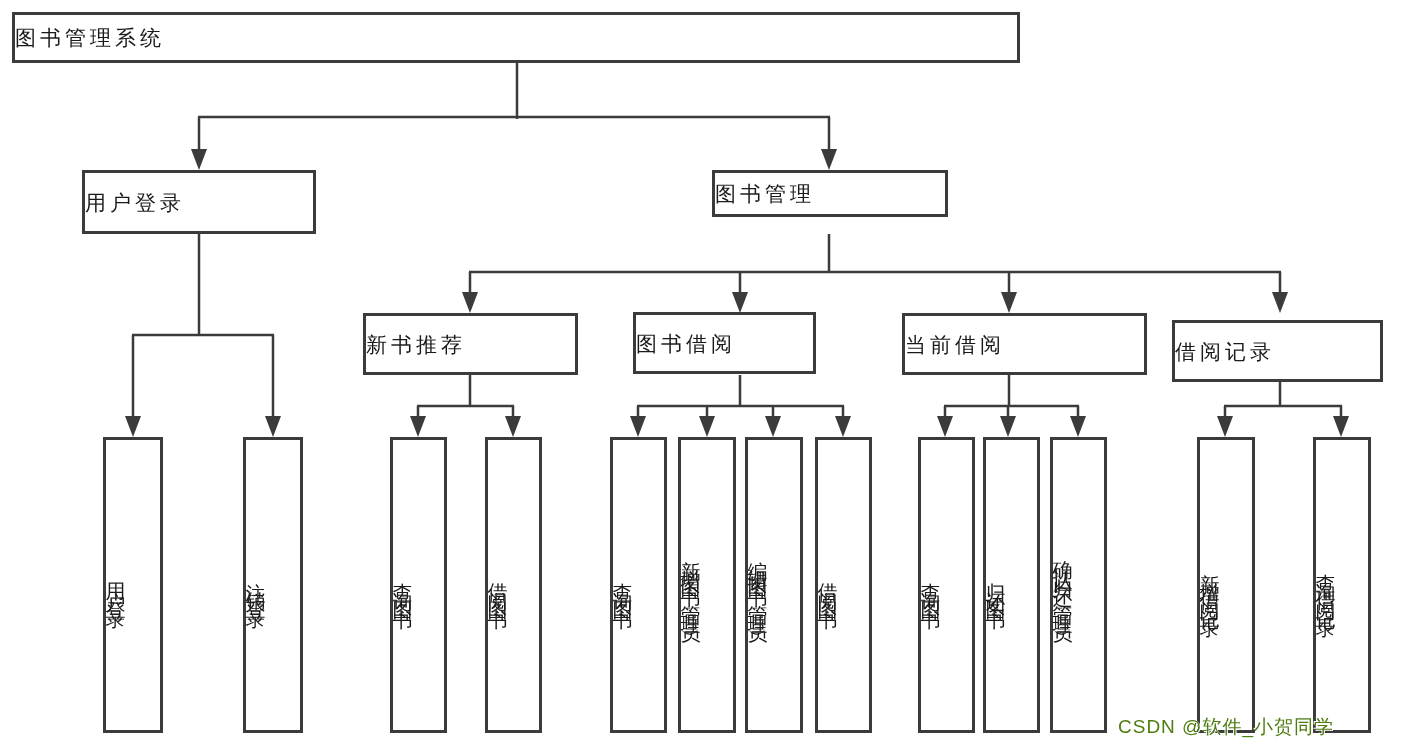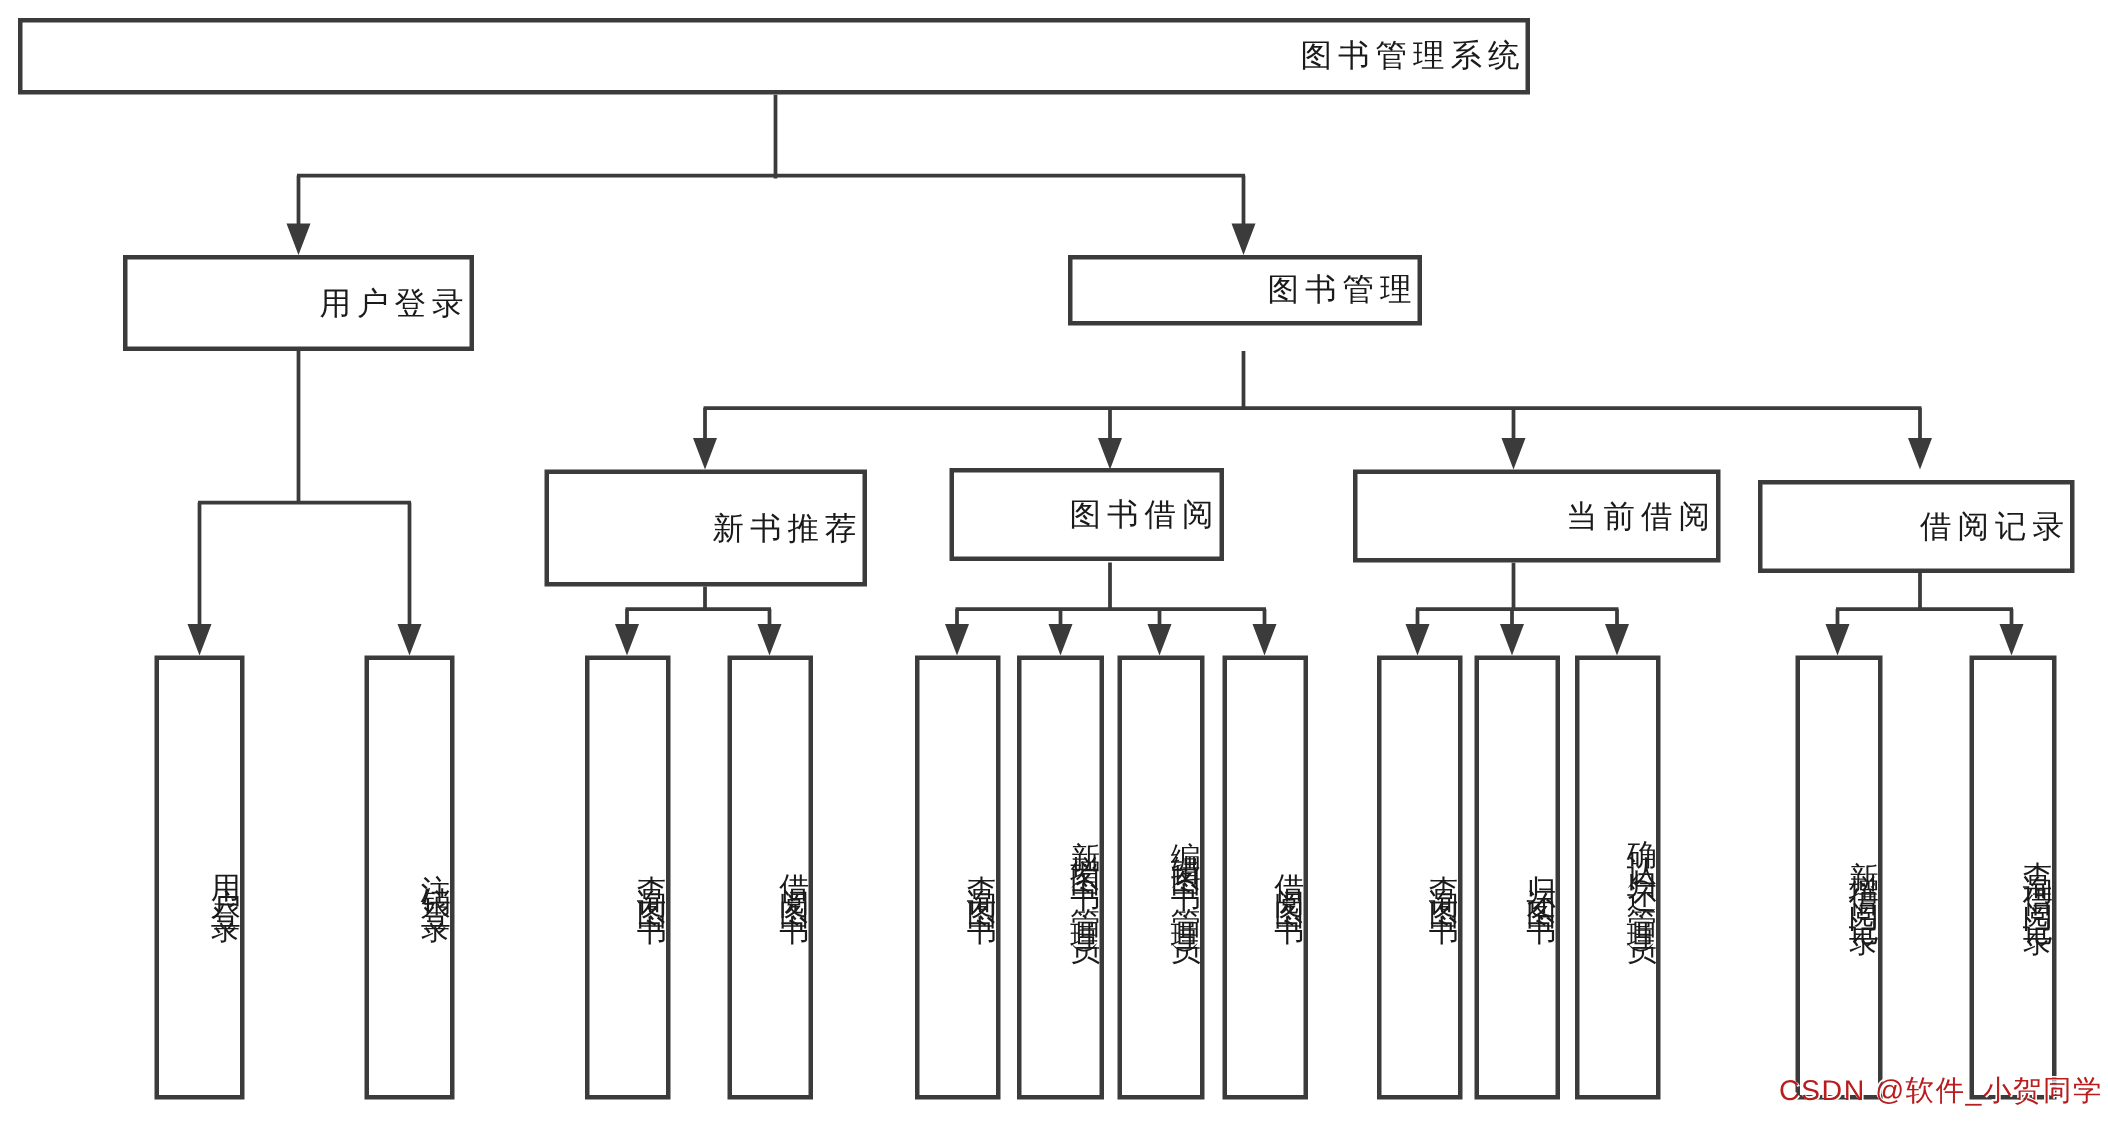--- a/index.html
+++ b/index.html
@@ -4,32 +4,32 @@
 <style>
   html,body{margin:0;padding:0;background:#ffffff;}
   body{
     width:1405px;height:747px;position:relative;overflow:hidden;
     font-family:"Liberation Sans",sans-serif;color:#1a1a1a;
   }
   #connectors{position:absolute;left:0;top:0;z-index:1;}
   .hbox,.vbox{
     position:absolute;box-sizing:border-box;background:#ffffff;
     border:3px solid #3b3b3b;z-index:2;
-    display:flex;align-items:center;justify-content:flex-end;
+    display:flex;align-items:center;justify-content:flex-start;
   }
   .hbox span{
     font-size:21px;letter-spacing:4px;line-height:1;white-space:nowrap;
   }
   .vbox span{
     writing-mode:vertical-rl;text-orientation:mixed;
     font-size:20px;line-height:1;letter-spacing:9px;white-space:nowrap;
   }
   .watermark{
-    position:absolute;left:1186px;top:714px;z-index:3;
-    font-size:19px;letter-spacing:1px;color:#b91c1c;white-space:nowrap;
+    position:absolute;left:1118px;top:714px;z-index:3;
+    font-size:19px;letter-spacing:1px;color:#4d7c0f;white-space:nowrap;
     text-shadow:1px 1px 0 #ffffff,-1px -1px 0 #ffffff;
   }
 </style>
 </head>
 <body>
 
 <svg id="connectors" width="1405" height="747" viewBox="0 0 1405 747">
   <path fill="none" stroke="#3b3b3b" stroke-width="2.5" d="M517,63 V119
            M198,117 H830 M199,117 V152 M829,117 V152
            M199,234 V336 M132,335 H274 M133,335 V420 M273,335 V420
@@ -55,21 +55,21 @@
   <span>图书管理系统</span>
 </div>
 
 <div class="hbox" style="left:82px;top:170px;width:234px;height:64px">
   <span>用户登录</span>
 </div>
 <div class="hbox" style="left:712px;top:170px;width:236px;height:47px">
   <span>图书管理</span>
 </div>
 
-<div class="hbox" style="left:363px;top:313px;width:215px;height:78px">
+<div class="hbox" style="left:363px;top:313px;width:215px;height:62px">
   <span>新书推荐</span>
 </div>
 <div class="hbox" style="left:633px;top:312px;width:183px;height:62px">
   <span>图书借阅</span>
 </div>
 <div class="hbox" style="left:902px;top:313px;width:245px;height:62px">
   <span>当前借阅</span>
 </div>
 <div class="hbox" style="left:1172px;top:320px;width:211px;height:62px">
   <span>借阅记录</span>

